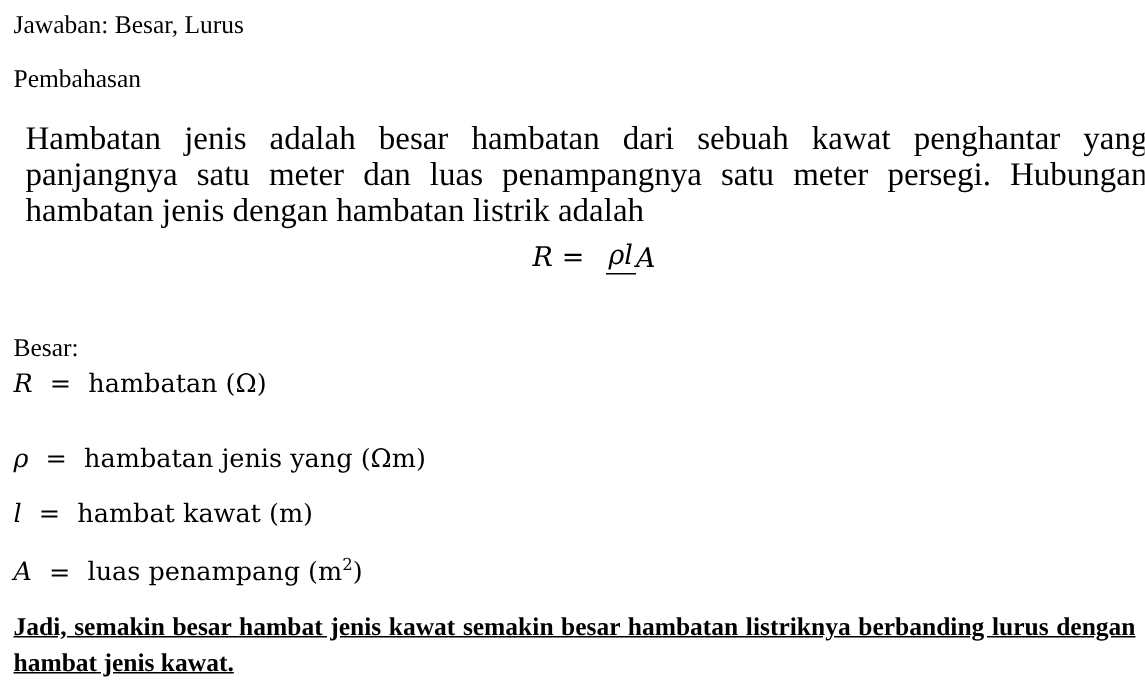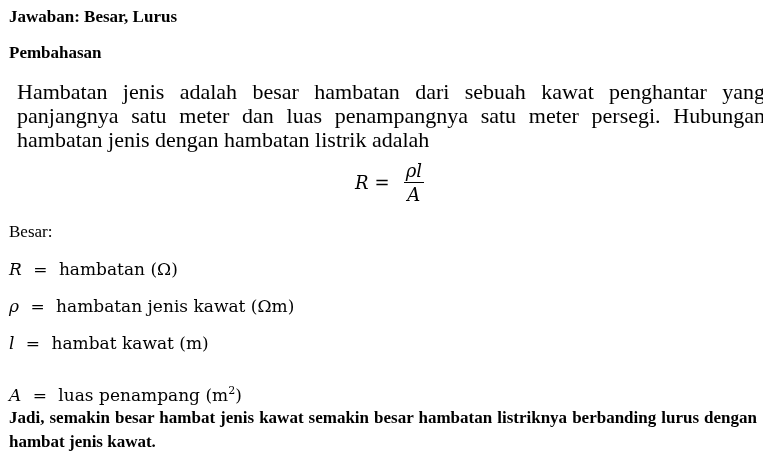--- a/index.html
+++ b/index.html
@@ -2,41 +2,41 @@
 <html><head>
   <meta charset="utf-8">
   <style>
     html, body { margin: 0; padding: 0; background: #ffffff; }
     body {
       width: 763px; height: 456px; position: relative; overflow: hidden;
       font-family: "Liberation Serif", serif; color: #000;
       font-size: 17px;
     }
     .line { position: absolute; left: 9px; white-space: nowrap; }
-    .bold { font-weight: bold; }
+    .bold { font-weight: normal; }
     .para {
       position: absolute; left: 17px; width: 748px;
       text-align: justify; line-height: 24px; font-size: 22px;
       text-align-last: left;
     }
     .formula {
       position: absolute; left: 355px; top: 160px;
       font-family: "DejaVu Serif", serif; font-size: 18px;
       display: flex; align-items: center;
     }
-    .frac { display: inline-flex; flex-direction: column; align-items: center; margin-left: 8px; }
+    .frac { display: inline-flex; flex-direction: row; align-items: flex-end; margin-left: 8px; }
     .frac .num { padding: 0 2px 1px; border-bottom: 1px solid #000; font-style: italic; }
     .frac .den { padding-top: 1px; font-style: italic; }
     .var { font-style: italic; }
     .eq { margin: 0 6px; }
     .def { position: absolute; left: 9px; font-family: "DejaVu Serif", serif; font-size: 17px; white-space: nowrap; }
     .def .sym { font-style: italic; }
     .conclusion {
       position: absolute; left: 9px; width: 748px; top: 406px;
-      font-weight: bold; text-align: justify;
+      font-weight: bold; text-decoration: underline; text-align: justify;
       line-height: 24px; font-size: 17px;
       text-align-last: left;
     }
   </style>
 </head>
 <body>
 
 <div class="line bold" style="top:7px;">Jawaban: Besar, Lurus</div>
 
 <div class="line bold" style="top:43px;">Pembahasan</div>
@@ -47,37 +47,37 @@
   <span class="var">R</span>
   <span class="eq">=</span>
   <span class="frac">
     <span class="num">ρl</span>
     <span class="den">A</span>
   </span>
 </div>
 
 <div class="line" style="top:222px;">Besar:</div>
 
-<div class="def" style="top:259px;">
+<div class="def" style="top:246px;">
   <span class="sym">R</span>
   <span class="eq">=</span>
   <span>hambatan (Ω)</span>
 </div>
 
 <div class="def" style="top:296px;">
   <span class="sym">ρ</span>
   <span class="eq">=</span>
-  <span>hambatan jenis kawat (Ωm)</span>
+  <span>hambatan jenis yang (Ωm)</span>
 </div>
 
 <div class="def" style="top:333px;">
   <span class="sym">l</span>
   <span class="eq">=</span>
   <span>hambat kawat (m)</span>
 </div>
 
-<div class="def" style="top:384px;">
+<div class="def" style="top:370px;">
   <span class="sym">A</span>
   <span class="eq">=</span>
   <span>luas penampang (m</span><sup style="font-size:11px;">2</sup><span>)</span>
 </div>
 
 <div class="conclusion">Jadi, semakin besar hambat jenis kawat semakin besar hambatan listriknya berbanding lurus dengan hambat jenis kawat.</div>
 
 </body></html>

